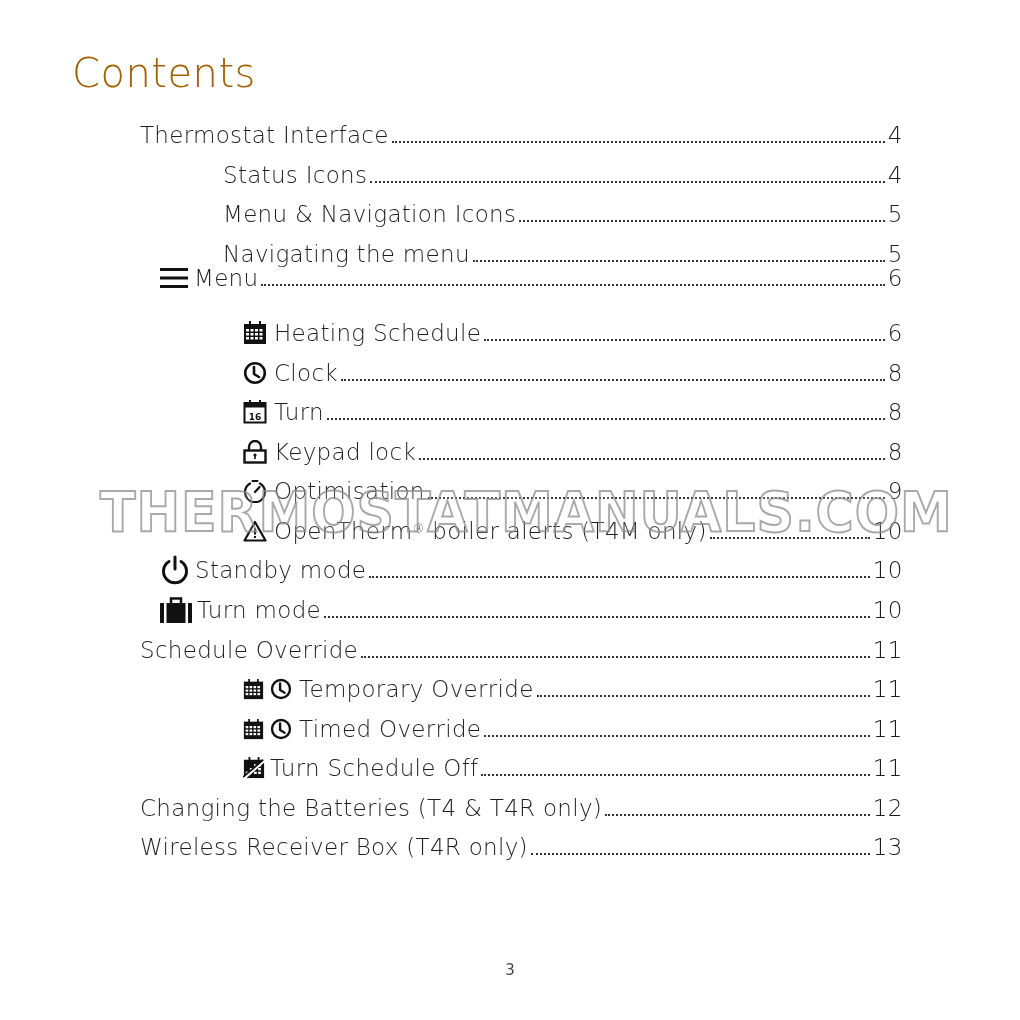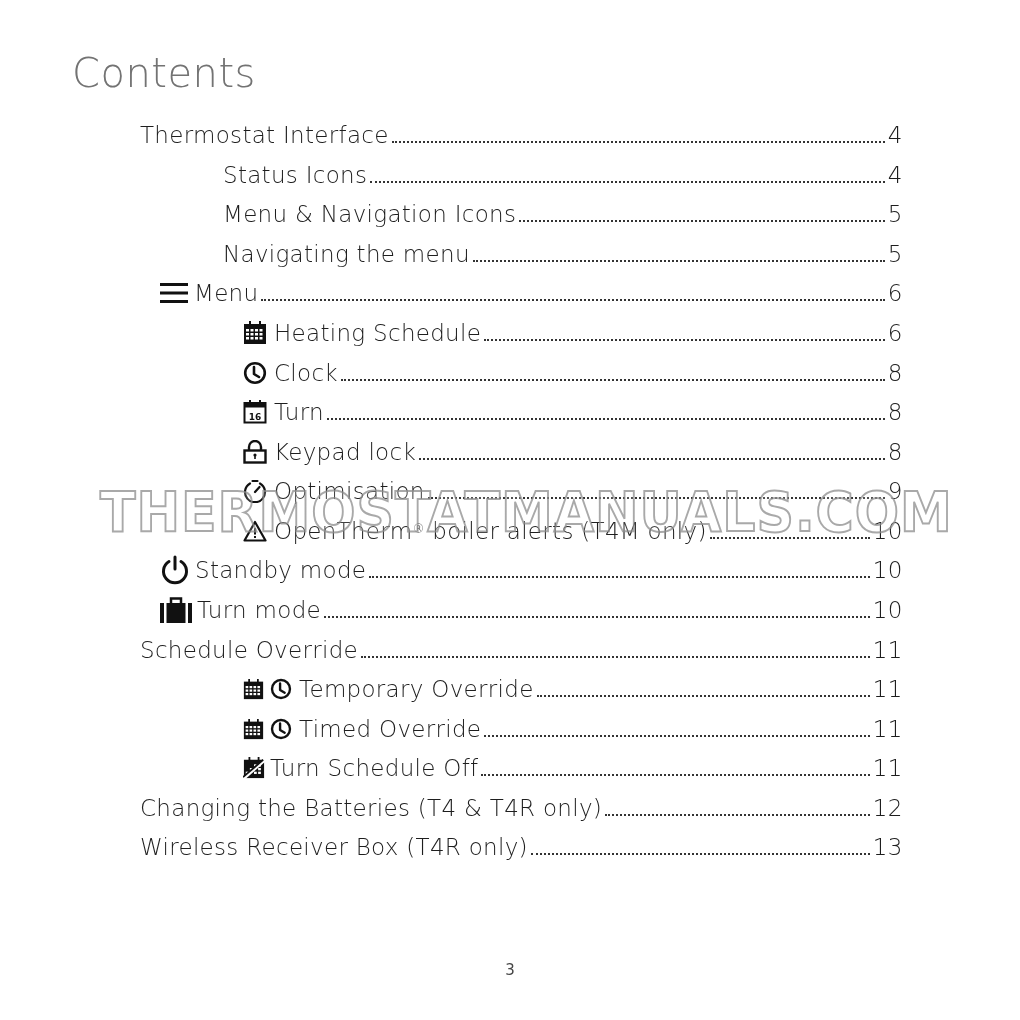--- a/index.html
+++ b/index.html
@@ -12,21 +12,21 @@
       position: relative;
       font-family: "DejaVu Sans", sans-serif;
       color: #1a1a1a;
     }
     .page-title {
       position: absolute;
       left: 72px; top: 50px;
       font-size: 40px;
       font-weight: 300;
       letter-spacing: 0.5px;
-      color: #737373;
+      color: #a16207;
       font-family: "DejaVu Sans", sans-serif;
     }
     .toc {
       position: absolute;
       left: 0; top: 0;
       width: 1020px; height: 1020px;
     }
     .toc-entry {
       position: absolute;
       right: 117px;
@@ -110,21 +110,21 @@
     <span class="leader"></span>
     <span class="page">5</span>
   </div>
 
   <div class="toc-entry lvl2" style="top:236px">
     <span class="label">Navigating the menu</span>
     <span class="leader"></span>
     <span class="page">5</span>
   </div>
 
-  <div class="toc-entry lvl1" style="top:275px">
+  <div class="toc-entry lvl1" style="top:260px">
     <span class="icons" style="margin-right:6px">
       <svg width="28" height="22" viewBox="0 0 28 22">
         <rect x="0" y="1" width="28" height="3" fill="#111"></rect>
         <rect x="0" y="9.5" width="28" height="3" fill="#111"></rect>
         <rect x="0" y="18" width="28" height="3" fill="#111"></rect>
       </svg>
     </span>
     <span class="label">Menu</span>
     <span class="leader"></span>
     <span class="page">6</span>

